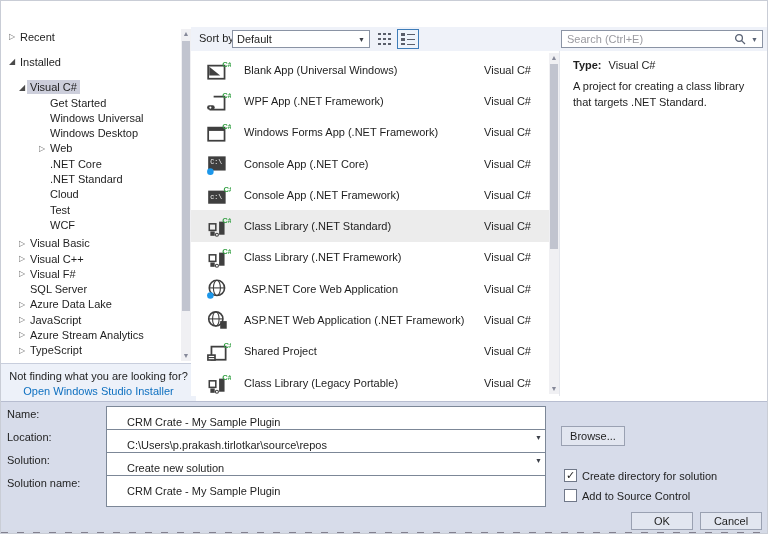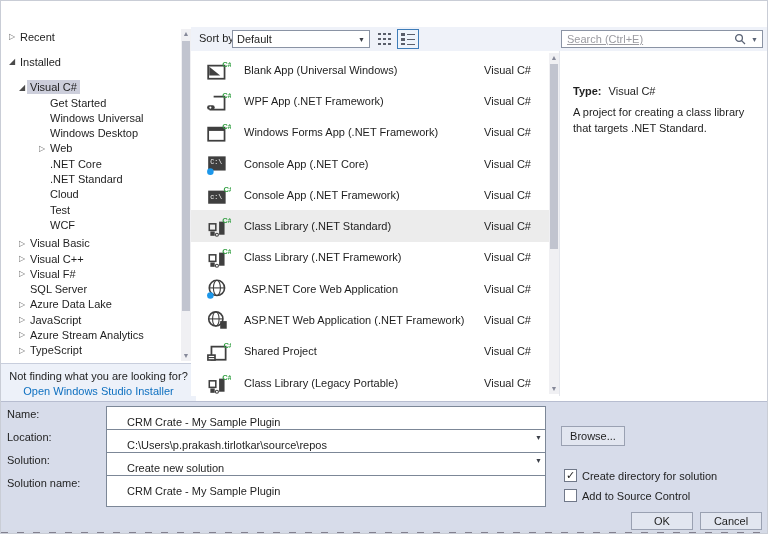--- a/index.html
+++ b/index.html
@@ -18,21 +18,21 @@
   .header-strip { position:absolute; left:190px; top:26px; width:578px; height:24px; background:#eff2f9; }
   .sortby-label { position:absolute; left:198px; top:31px; }
   .sort-dropdown { position:absolute; left:231px; top:29px; width:138px; height:18px; background:#fff;
     border:1px solid #8a93a4; display:flex; align-items:center; padding-left:4px; }
   .sort-dropdown .caret { position:absolute; right:4px; top:5px; font-size:7px; color:#3b3f48; }
   .viewbtn-grid { position:absolute; left:376px; top:31px; width:16px; height:15px; }
   .viewbtn-list { position:absolute; left:396px; top:28px; width:22px; height:20px; border:1px solid #3e7cb8;
     background:#eef4fb; display:flex; align-items:center; justify-content:center; }
   .search-box { position:absolute; left:560px; top:29px; width:202px; height:18px; background:#fff;
     border:1px solid #8a93a4; display:flex; align-items:center; padding-left:5px; }
-  .search-box .ph { color:#9a9aa0;text-decoration:underline; }
+  .search-box .ph { color:#9a9aa0; }
   .search-box .mag { position:absolute; right:16px; top:2px; }
   .search-box .caret { position:absolute; right:4px; top:5px; font-size:7px; color:#5a6375; }
   
   .tree-panel { position:absolute; left:0; top:26px; width:180px; height:336px; background:#fff; overflow:hidden; padding-top:2px; }
   .tree-row { height:15.3px; display:flex; align-items:center; white-space:nowrap; cursor:default; }
   .tree-row .arrow { width:10px; display:inline-block; font-size:8px; color:#4a4a4a; text-align:center; flex:none; }
   .tree-row .arrow.collapsed { color:#707070; }
   .tree-row.lvl1 { padding-left:6px; }
   .tree-row.lvl2 { padding-left:16px; }
   .tree-row.lvl3 { padding-left:36px; }
@@ -53,21 +53,21 @@
   
   .list-panel { position:absolute; left:190px; top:50px; width:358px; height:345px; background:#fff; padding-top:3px; overflow:hidden; }
   .tpl-row { height:31.3px; display:flex; align-items:center; position:relative; cursor:default; }
   .tpl-row.selected { background:#ececec; }
   .tpl-row .ticon { width:26px; height:24px; margin-left:14px; flex:none; }
   .tpl-row .tname { margin-left:13px; }
   .tpl-row .tlang { position:absolute; right:18px; }
   .panel-divider { position:absolute; left:558px; top:50px; width:1px; height:345px; background:#e4e6ec; }
   
   .desc-panel { position:absolute; left:560px; top:50px; width:208px; height:345px; background:#fff; padding:8px 10px 0 12px; }
-  .desc-type { margin-bottom:8px;margin-top:26px; }
+  .desc-type { margin-bottom:8px; }
   .desc-type b { font-weight:bold; }
   .desc-text { line-height:1.45; width:186px; }
   
   .form-area { position:absolute; left:0; top:400px; width:768px; height:129px; background:#d7dcea; border-top:1px solid #b7bdd0; }
   .f-label { position:absolute; left:6px; }
   .f-input { position:absolute; left:105px; width:440px; height:32px; background:#fff; border:1px solid #7c8797;
     display:flex; align-items:center; padding-left:20px; overflow:hidden; white-space:nowrap; }
   .f-input .caret { position:absolute; right:3px; top:4px; font-size:7px; color:#3b3f48; }
   .btn { background:#e2e6f0; border:1px solid #9aa1b2; display:flex; align-items:center; justify-content:center; cursor:default; }
   .browse-btn { position:absolute; left:560px; top:24px; width:64px; height:20px; }

